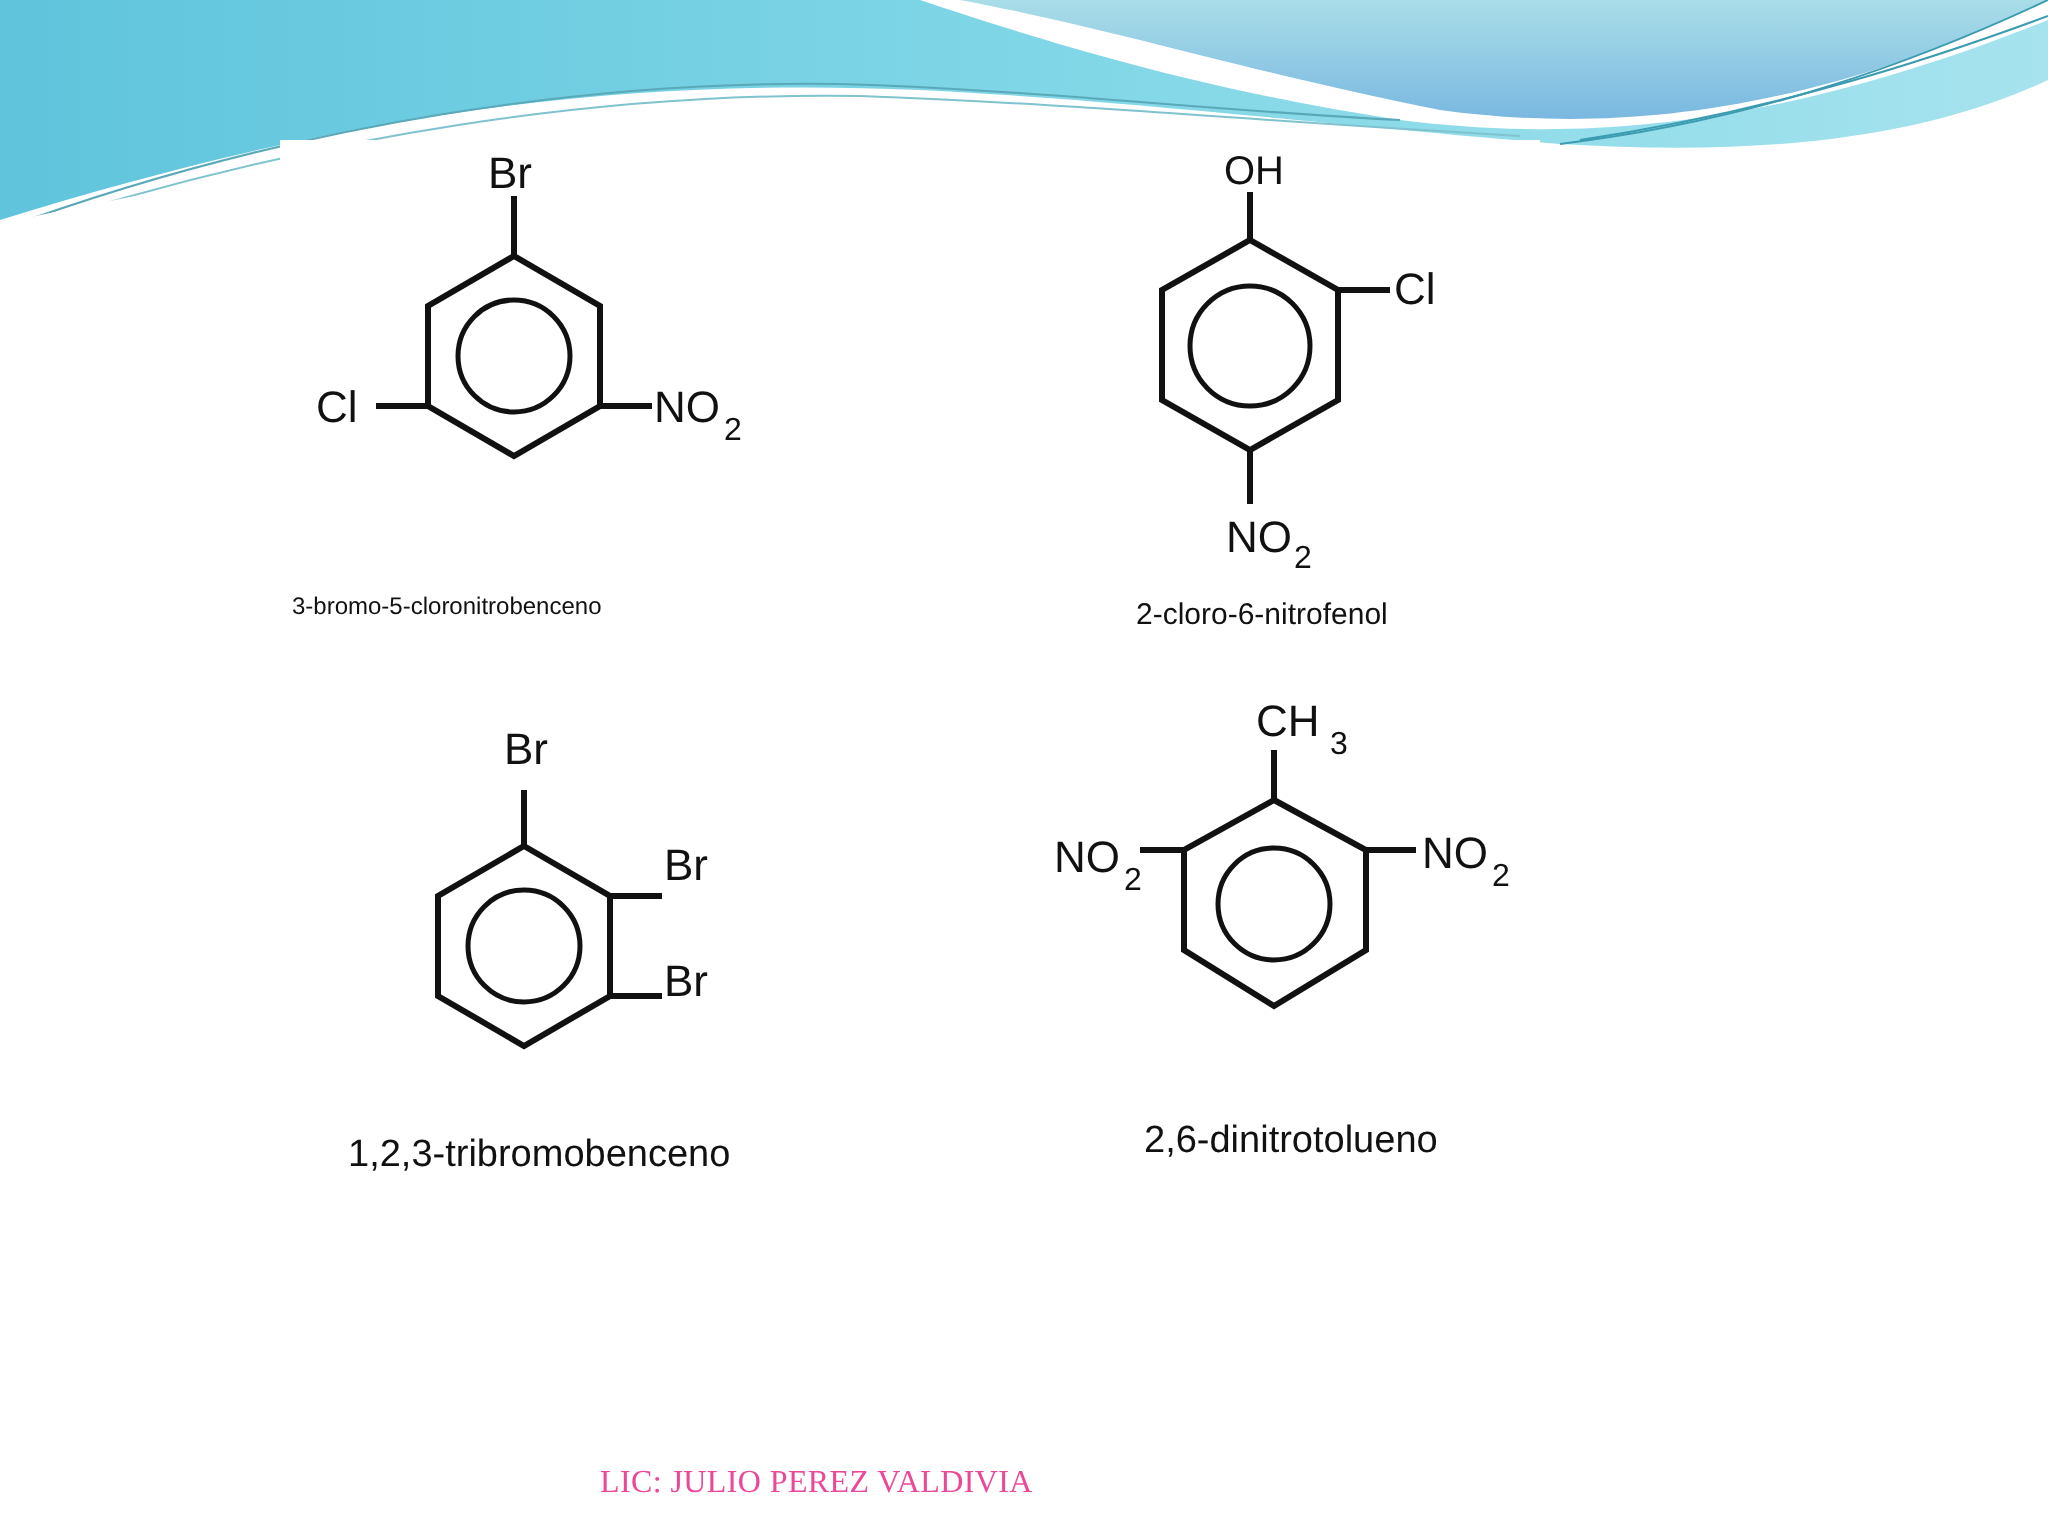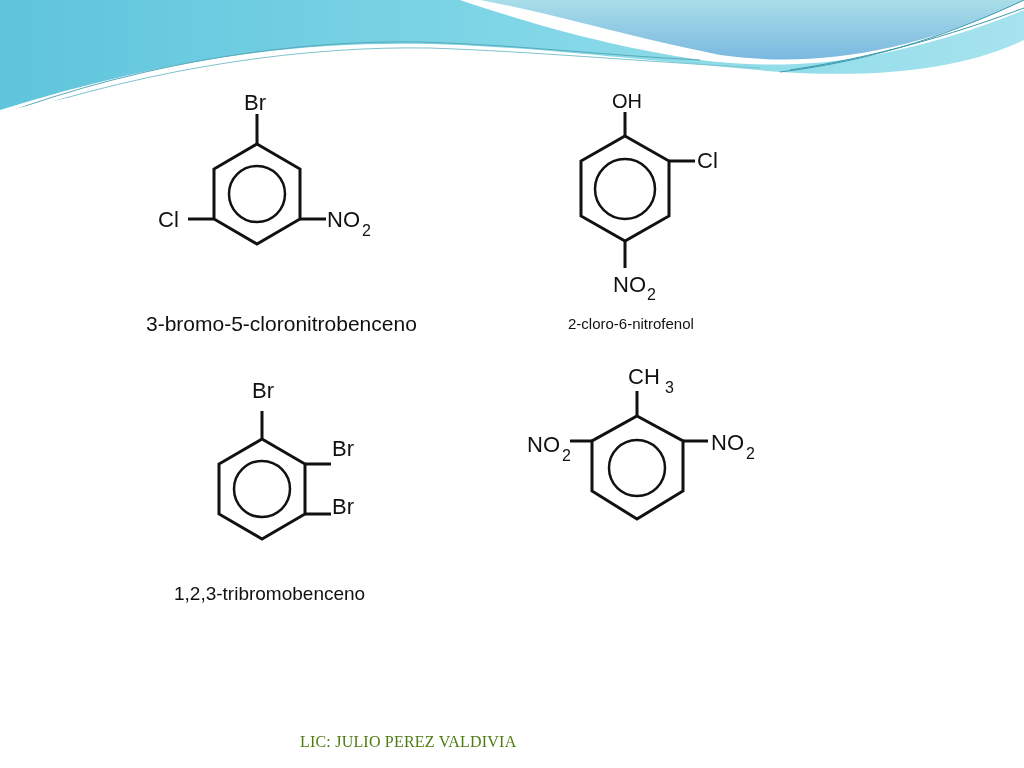--- a/index.html
+++ b/index.html
@@ -1,21 +1,21 @@
 <!DOCTYPE html>
 <html><head>
 <meta charset="utf-8">
 <style>
   html, body { margin:0; padding:0; }
   body { width:1024px; height:768px; position:relative; overflow:hidden; background:#ffffff; font-family:"Liberation Sans", sans-serif; }
   .header-wave { position:absolute; left:0; top:0; width:1024px; height:130px; }
-  .panel { position:absolute; background:#ffffff;margin-top:16px; }
+  .panel { position:absolute; background:#ffffff; }
   .mol { position:absolute; }
   .caption { position:absolute; color:#111; font-family:"Liberation Sans", sans-serif; font-size:18px; white-space:nowrap; }
-  .footer { position:absolute; left:300px; top:733px; font-family:"Liberation Serif", serif; font-size:16px; color:#4d7c0f; letter-spacing:0.2px; }
+  .footer { position:absolute; left:300px; top:733px; font-family:"Liberation Serif", serif; font-size:16px; color:#ec4899; letter-spacing:0.2px; }
   svg text { font-family:"Liberation Sans", sans-serif; fill:#111; }
 </style>
 </head>
 <body>
 
 <svg class="header-wave" viewBox="0 0 1024 130" preserveAspectRatio="none">
   <defs>
     <linearGradient id="g1" x1="0" y1="0" x2="1" y2="0">
       <stop offset="0" stop-color="#5fc4dc"></stop>
       <stop offset="0.5" stop-color="#7fd6e6"></stop>
@@ -42,21 +42,21 @@
     <polygon points="117,58 160,83 160,133 117,158 74,133 74,83" fill="none" stroke="#111" stroke-width="3"></polygon>
     <circle cx="117" cy="108" r="28" fill="none" stroke="#111" stroke-width="2.5"></circle>
     <line x1="117" y1="58" x2="117" y2="28" stroke="#111" stroke-width="3"></line>
     <line x1="74" y1="133" x2="48" y2="133" stroke="#111" stroke-width="3"></line>
     <line x1="160" y1="133" x2="186" y2="133" stroke="#111" stroke-width="3"></line>
     <text x="104" y="24" font-size="22">Br</text>
     <text x="18" y="141" font-size="22">Cl</text>
     <text x="187" y="141" font-size="22">NO</text>
     <text x="222" y="150" font-size="16">2</text>
   </svg>
-  <div class="caption" style="left:6px;top:226px;font-size:21px;">3-bromo-5-cloronitrobenceno</div>
+  <div class="caption" style="left:6px;top:226px;font-size:12px;">3-bromo-5-cloronitrobenceno</div>
 </div>
 
 <div class="panel" style="left:530px;top:70px;width:240px;height:255px;">
   <svg class="mol" width="240" height="215" style="left:0;top:0;">
     <polygon points="95,50 139,75 139,130 95,155 51,130 51,75" fill="none" stroke="#111" stroke-width="3"></polygon>
     <circle cx="95" cy="103" r="30" fill="none" stroke="#111" stroke-width="2.5"></circle>
     <line x1="95" y1="50" x2="95" y2="26" stroke="#111" stroke-width="3"></line>
     <line x1="139" y1="75" x2="165" y2="75" stroke="#111" stroke-width="3"></line>
     <line x1="95" y1="155" x2="95" y2="182" stroke="#111" stroke-width="3"></line>
     <text x="82" y="22" font-size="20">OH</text>
@@ -88,15 +88,16 @@
     <line x1="122" y1="65" x2="122" y2="40" stroke="#111" stroke-width="3"></line>
     <line x1="77" y1="90" x2="55" y2="90" stroke="#111" stroke-width="3"></line>
     <line x1="168" y1="90" x2="193" y2="90" stroke="#111" stroke-width="3"></line>
     <text x="113" y="33" font-size="22">CH</text>
     <text x="150" y="42" font-size="16">3</text>
     <text x="12" y="101" font-size="22">NO</text>
     <text x="47" y="110" font-size="16">2</text>
     <text x="196" y="99" font-size="22">NO</text>
     <text x="231" y="108" font-size="16">2</text>
   </svg>
+  <div class="caption" style="left:57px;top:225px;font-size:19px;">2,6-dinitrotolueno</div>
 </div>
 
 <div class="footer">LIC: JULIO PEREZ VALDIVIA</div>
 
 </body></html>

